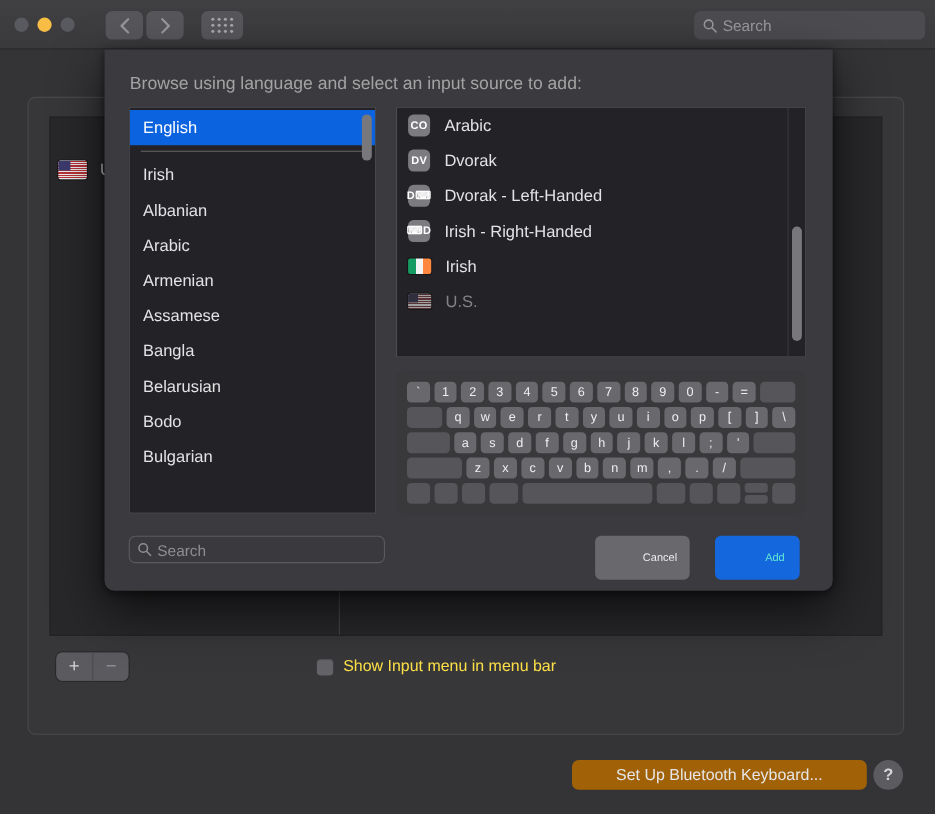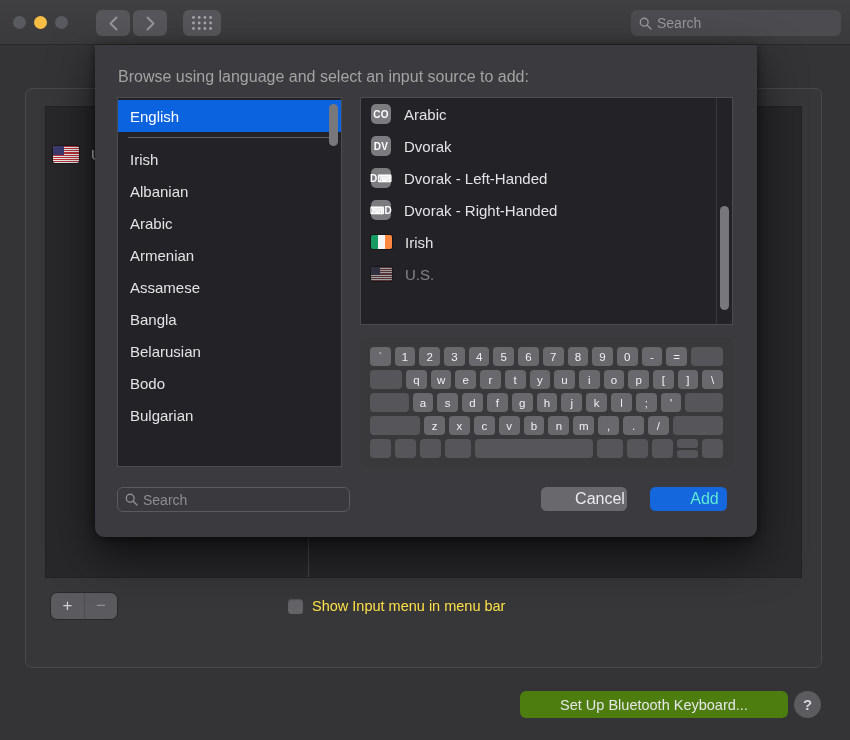--- a/index.html
+++ b/index.html
@@ -54,21 +54,21 @@
   .pm-btn {
     width:33px; height:26px; background:#5a5a5f; color:#d2d2d5;
     font-size:17px; display:flex; align-items:center; justify-content:center;
   }
   .pm-btn.dim { color:#93939a; border-left:1px solid #4d4d52; }
   .chk-row { position:absolute; left:262px; top:509px; display:flex; align-items:center; gap:9px; }
   .checkbox { width:15px; height:15px; background:#636368; border-radius:3.5px; box-shadow:inset 0 1px 1px rgba(0,0,0,.2); }
   .chk-row .lbl { color:#fde047; font-size:14.5px; }
   .bt-btn {
     position:absolute; left:520px; top:691px; width:268px; height:27px;
-    background:#4d7c0f; border-radius:6px; color:#e6e6e8; font-size:14.5px;
+    background:#a16207; border-radius:6px; color:#e6e6e8; font-size:14.5px;
     display:flex; align-items:center; justify-content:center;
   }
   .help-btn {
     position:absolute; left:794px; top:691px; width:27px; height:27px;
     background:#5b5b60; border-radius:50%; color:#d6d6d9; font-size:15px;
     font-weight:bold; display:flex; align-items:center; justify-content:center;
   }
   
   .sheet {
     position:absolute; left:95px; top:45px; width:662px; height:492px;
@@ -132,22 +132,22 @@
   .key.split { flex-direction:column; gap:2px; background:transparent; }
   .key.split .half { flex:1; width:100%; background:#56565a; border-radius:3px; }
   
   .sheet-search {
     position:absolute; left:22px; top:442px; width:233px; height:25px;
     background:#3a3a3e; border:1px solid #5b5b5f; border-radius:6px;
     display:flex; align-items:center; padding-left:7px; gap:5px;
   }
   .sheet-search .ph { color:#8d8d92; font-size:14px; }
   .btn {
-    position:absolute; top:442px; height:24px; border-radius:5.5px;
-    display:flex; align-items:center; justify-content:center; font-size:16px;padding-left:32px;
+    position:absolute; top:442px; height:40px; border-radius:5.5px;
+    display:flex; align-items:center; justify-content:center; font-size:10px;padding-left:32px;
   }
   .btn-cancel { left:446px; width:86px; background:#68686d; color:#ececee; }
   .btn-add { left:555px; width:77px; background:var(--add-blue,#1467dd); color:#5eead4; }
   .mag { flex:none; display:block; }
 </style>
 </head>
 <body>
 
 <div class="screen" style="--accent: #0c63e0; --add-blue: #1467dd;">
 
@@ -245,21 +245,21 @@
           <div class="src-row">
             <span class="badge">DV</span>
             <span>Dvorak</span>
           </div>
           <div class="src-row">
             <span class="badge">D⌨</span>
             <span>Dvorak - Left-Handed</span>
           </div>
           <div class="src-row">
             <span class="badge">⌨D</span>
-            <span>Dvorak - Right-Handed</span>
+            <span>Irish - Right-Handed</span>
           </div>
           <div class="src-row">
             <span class="flag flag-ie"></span>
             <span>Irish</span>
           </div>
           <div class="src-row disabled">
             <span class="flag flag-us"></span>
             <span>U.S.</span>
           </div>
         </div>

